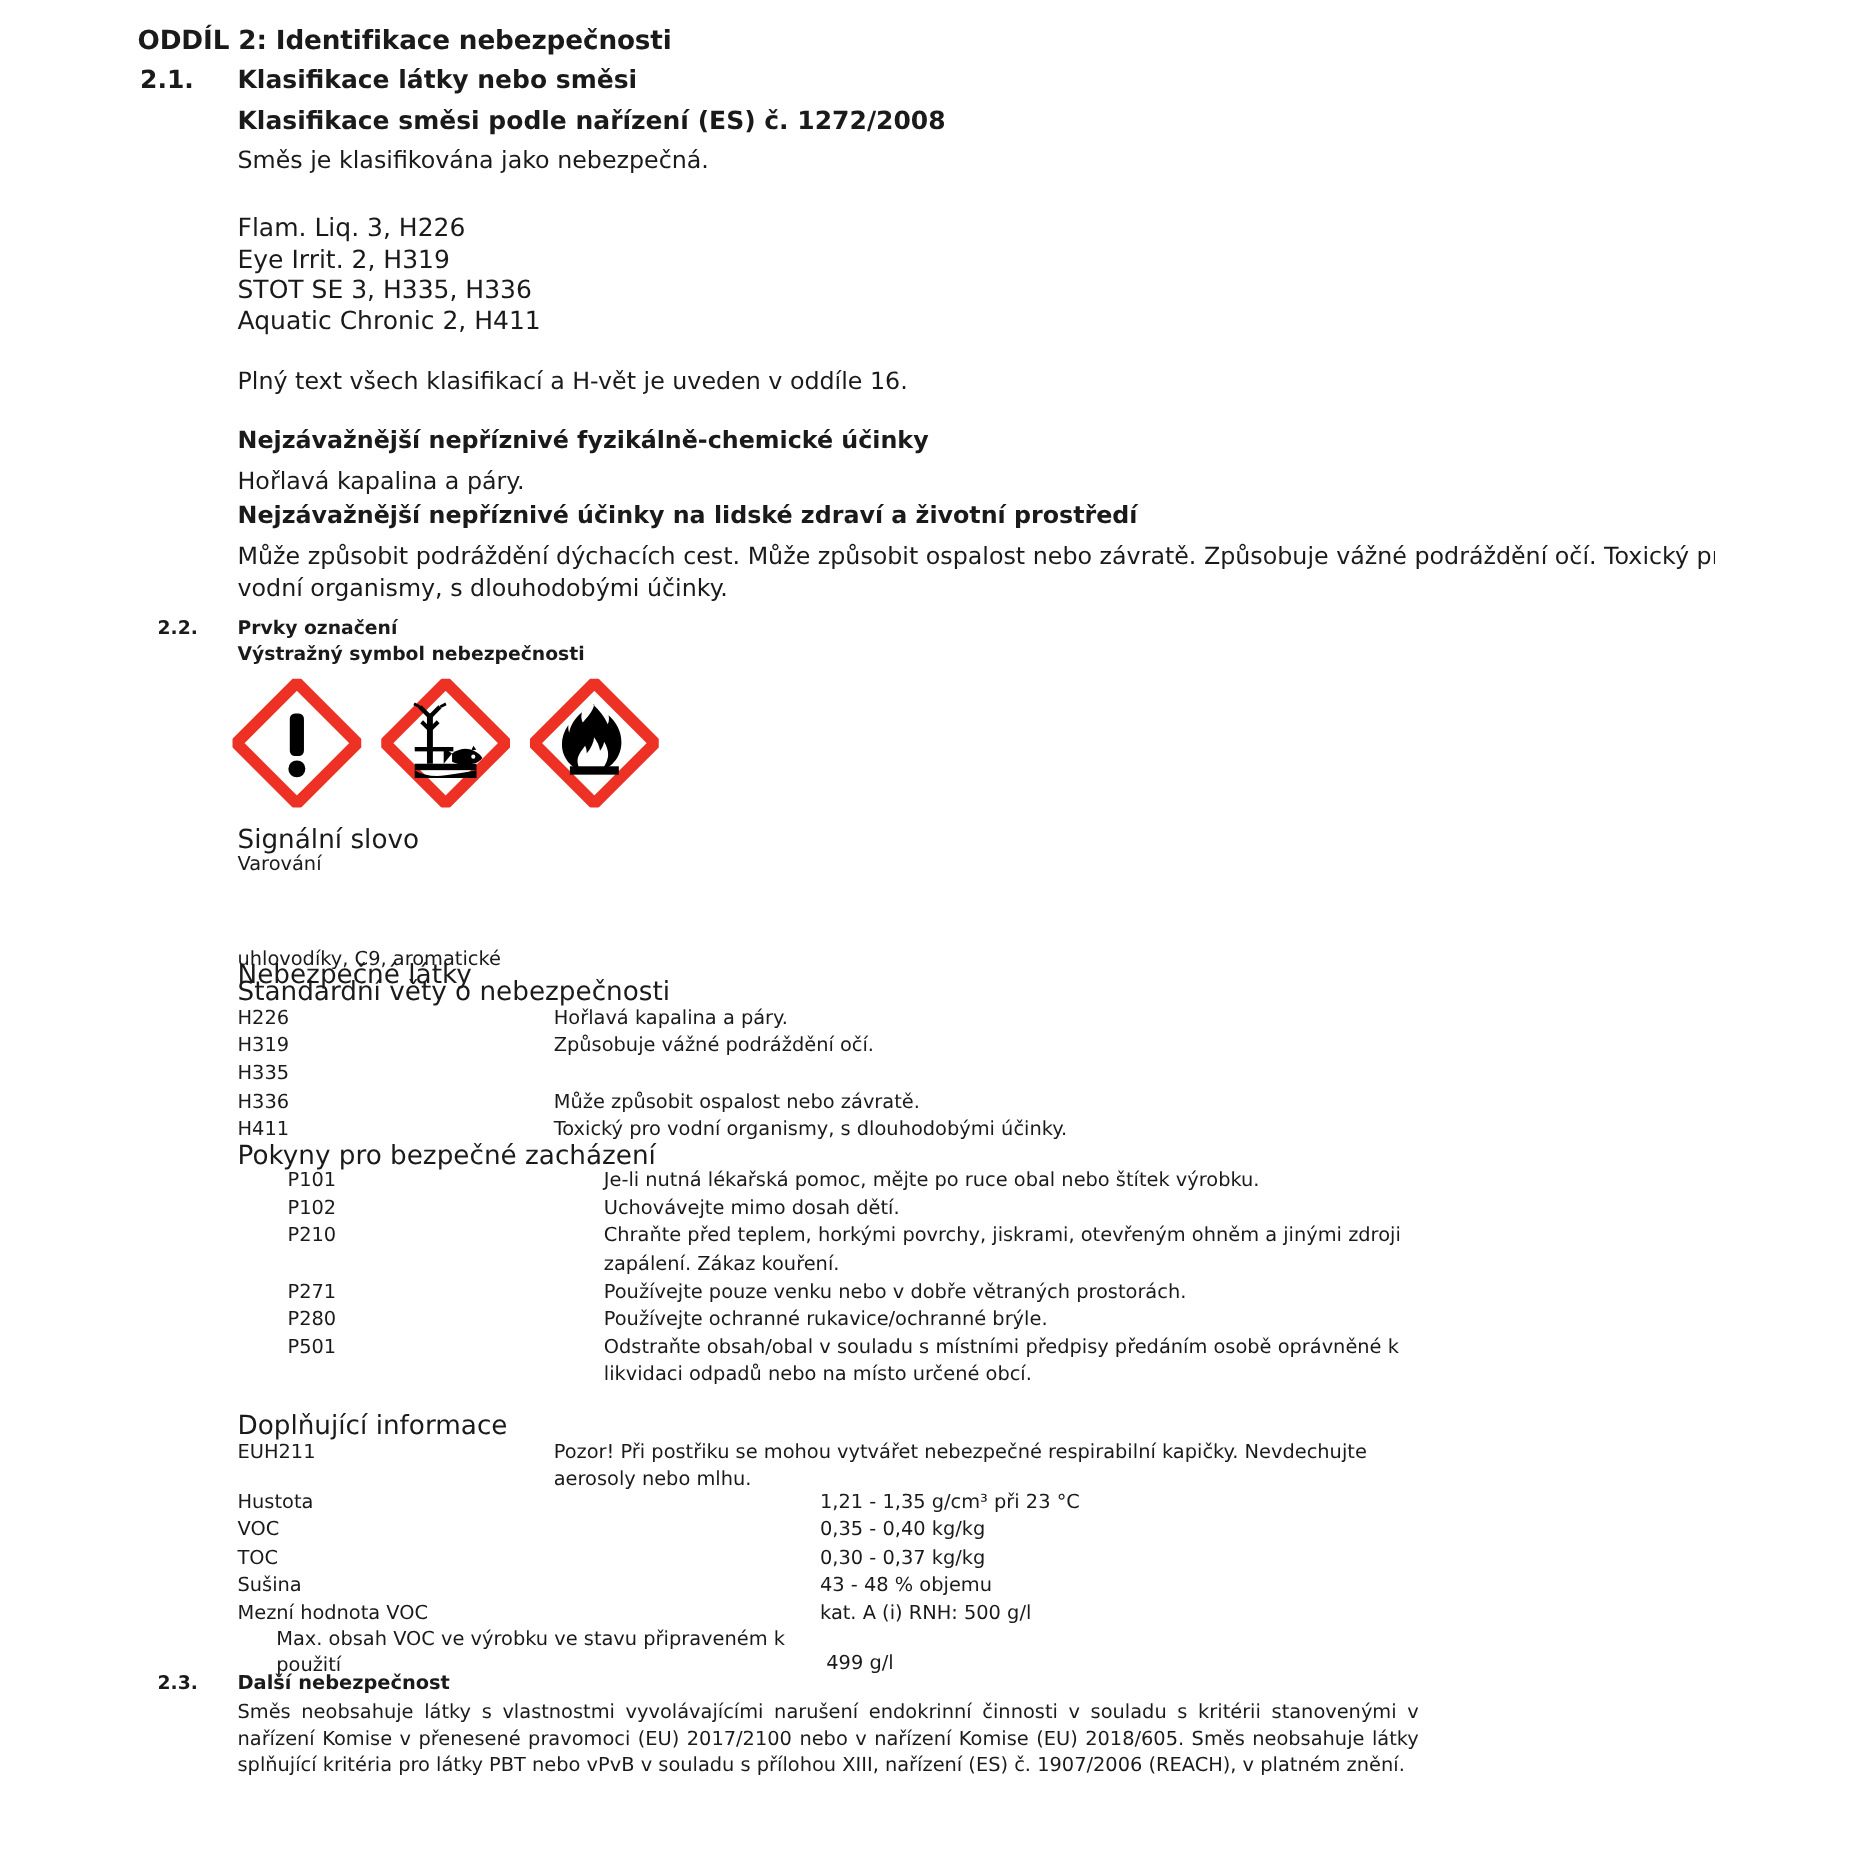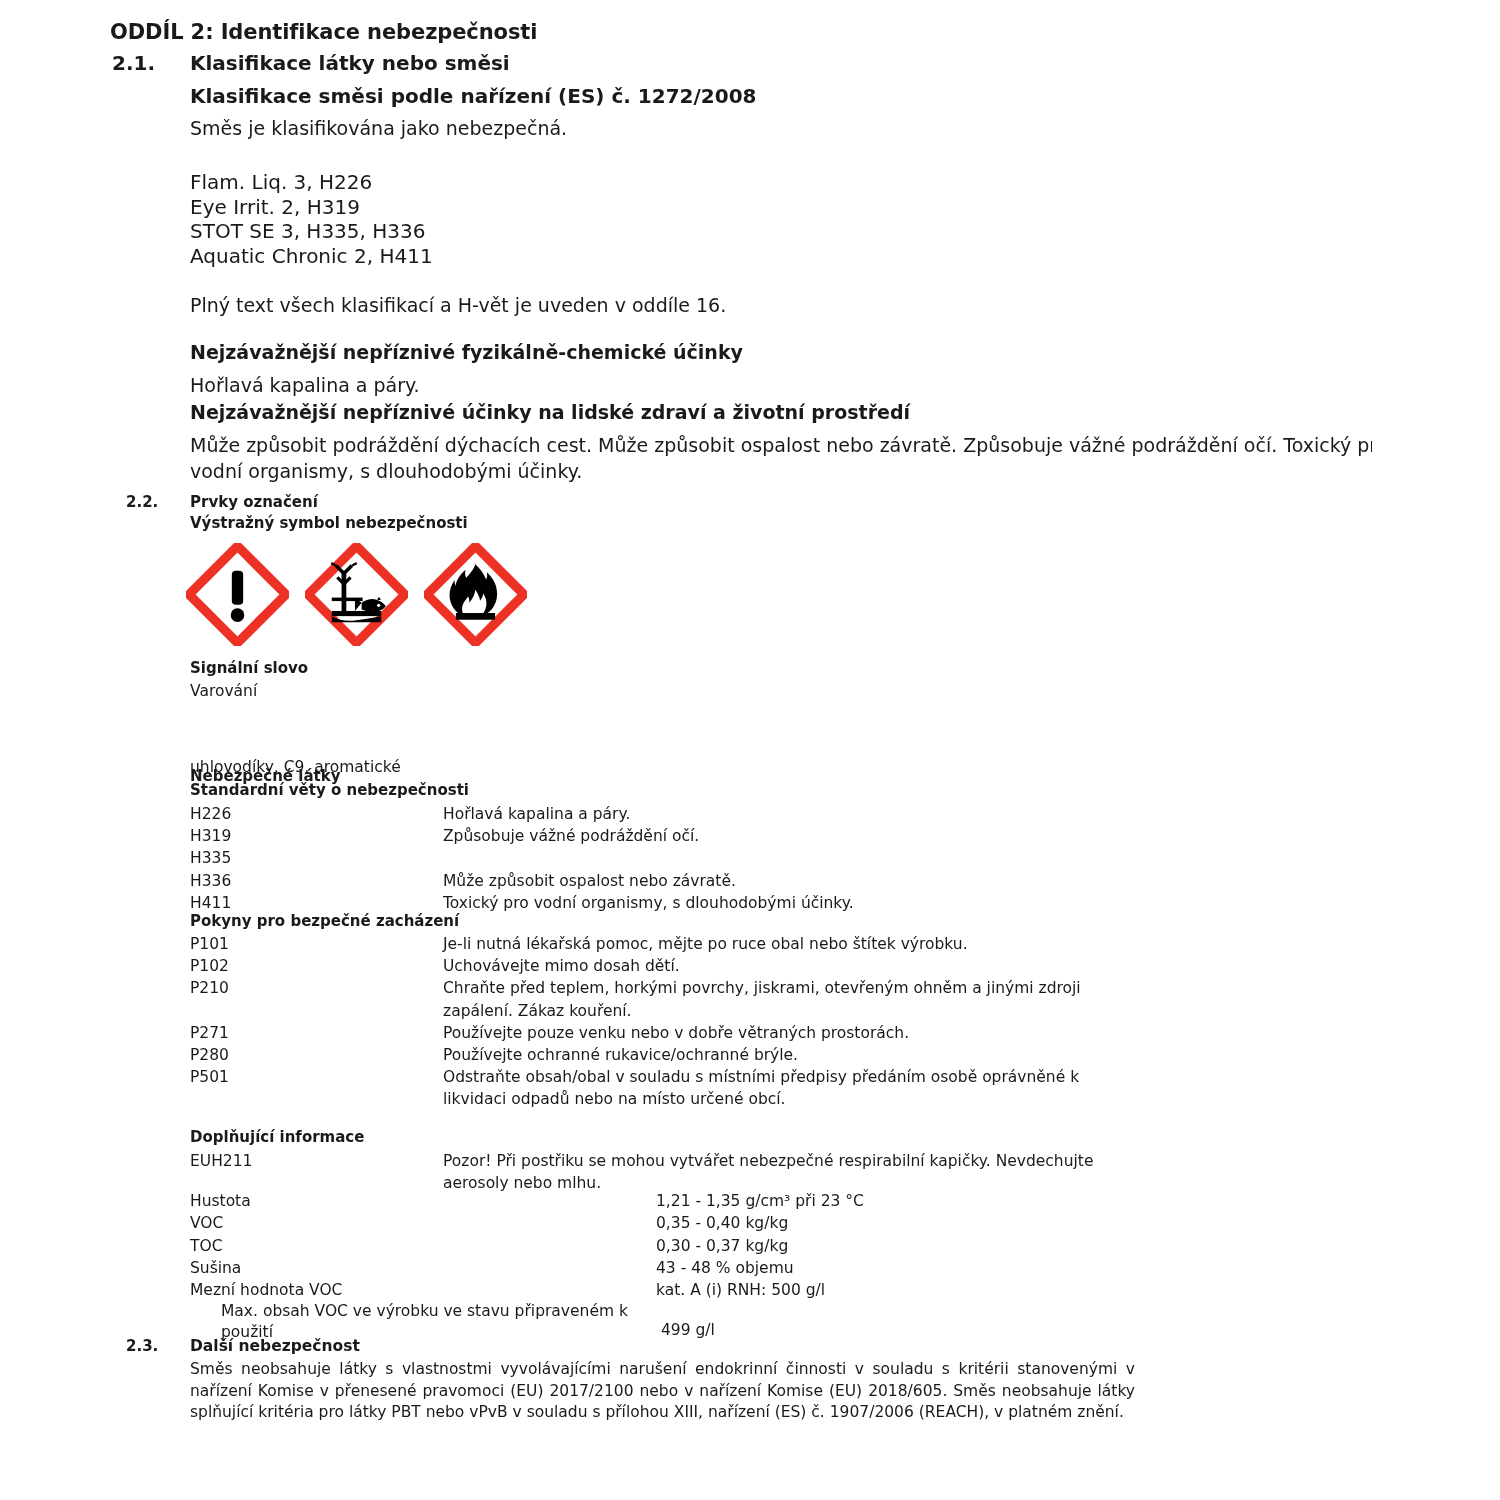--- a/index.html
+++ b/index.html
@@ -84,22 +84,22 @@
     width: 103px;
     height: 103px;
     position: relative;
   }
   .picto svg { display: block; width: 103px; height: 103px; }
 
   
   .lbl-bold {
     position: absolute;
     left: 190px;
-    font-size: 15px;
-    font-weight: bold;
+    font-size: 21px;
+    font-weight: normal;
   }
   .lbl-norm {
     position: absolute;
     left: 190px;
     font-size: 15.5px;
   }
 
   .sig-h   { top: 659px; }
   .sig-v   { top: 682px; }
   .nebl-h  { top: 735px; margin-top: 32px; }
@@ -122,21 +122,21 @@
   .stmt-code {
     width: 253px;
     flex: 0 0 253px;
     line-height: 22.2px;
   }
   .stmt-text {
     flex: 1;
     line-height: 22.2px;
   }
   .t-h  { top: 803px; }
-  .t-p  { top: 933px; }
+  .t-p  { top: 933px; margin-left: 40px; }
   .t-e  { top: 1150px; }
 
   .t-p .stmt-row { margin-bottom: 0px; }
 
   
   .prop-table {
     position: absolute;
     left: 190px;
     top: 1190px;
     width: 1000px;

